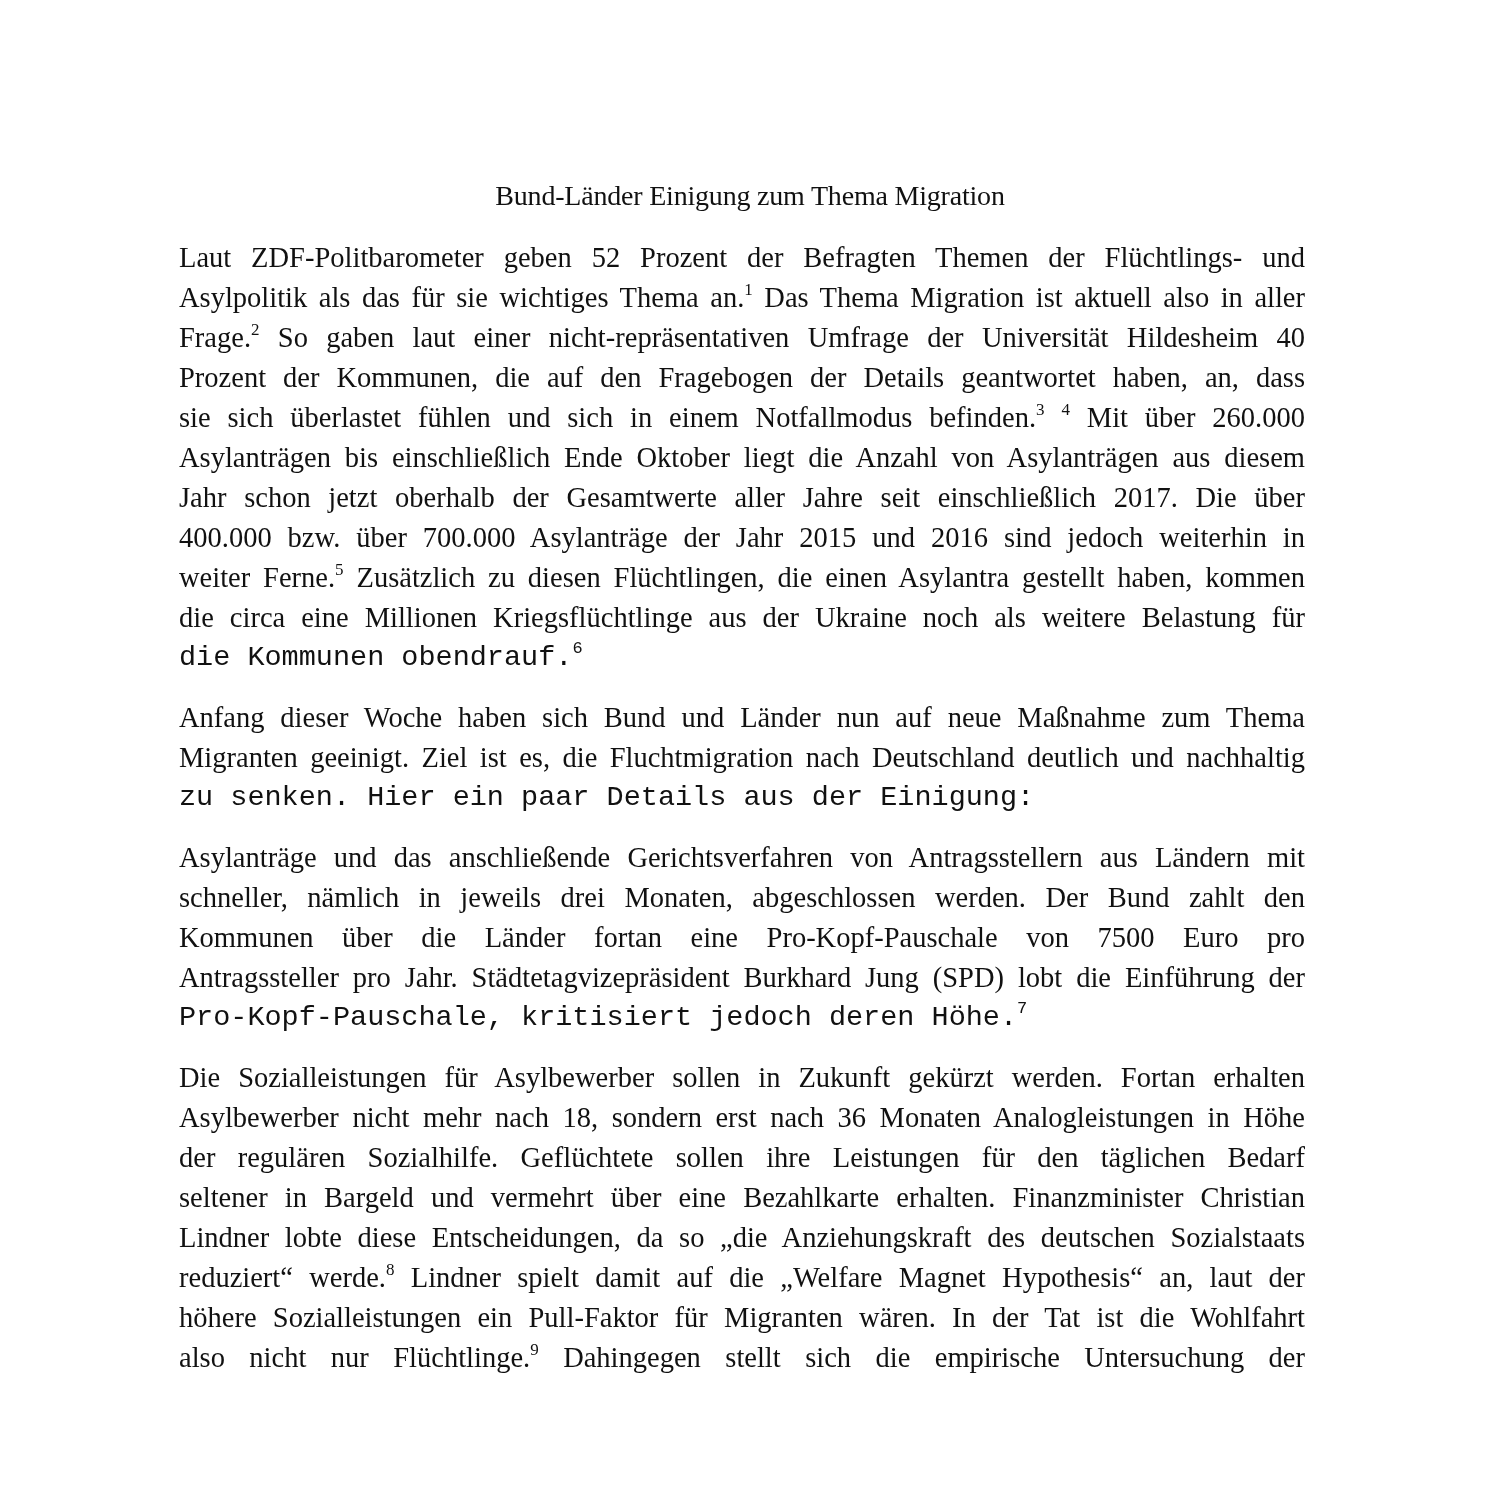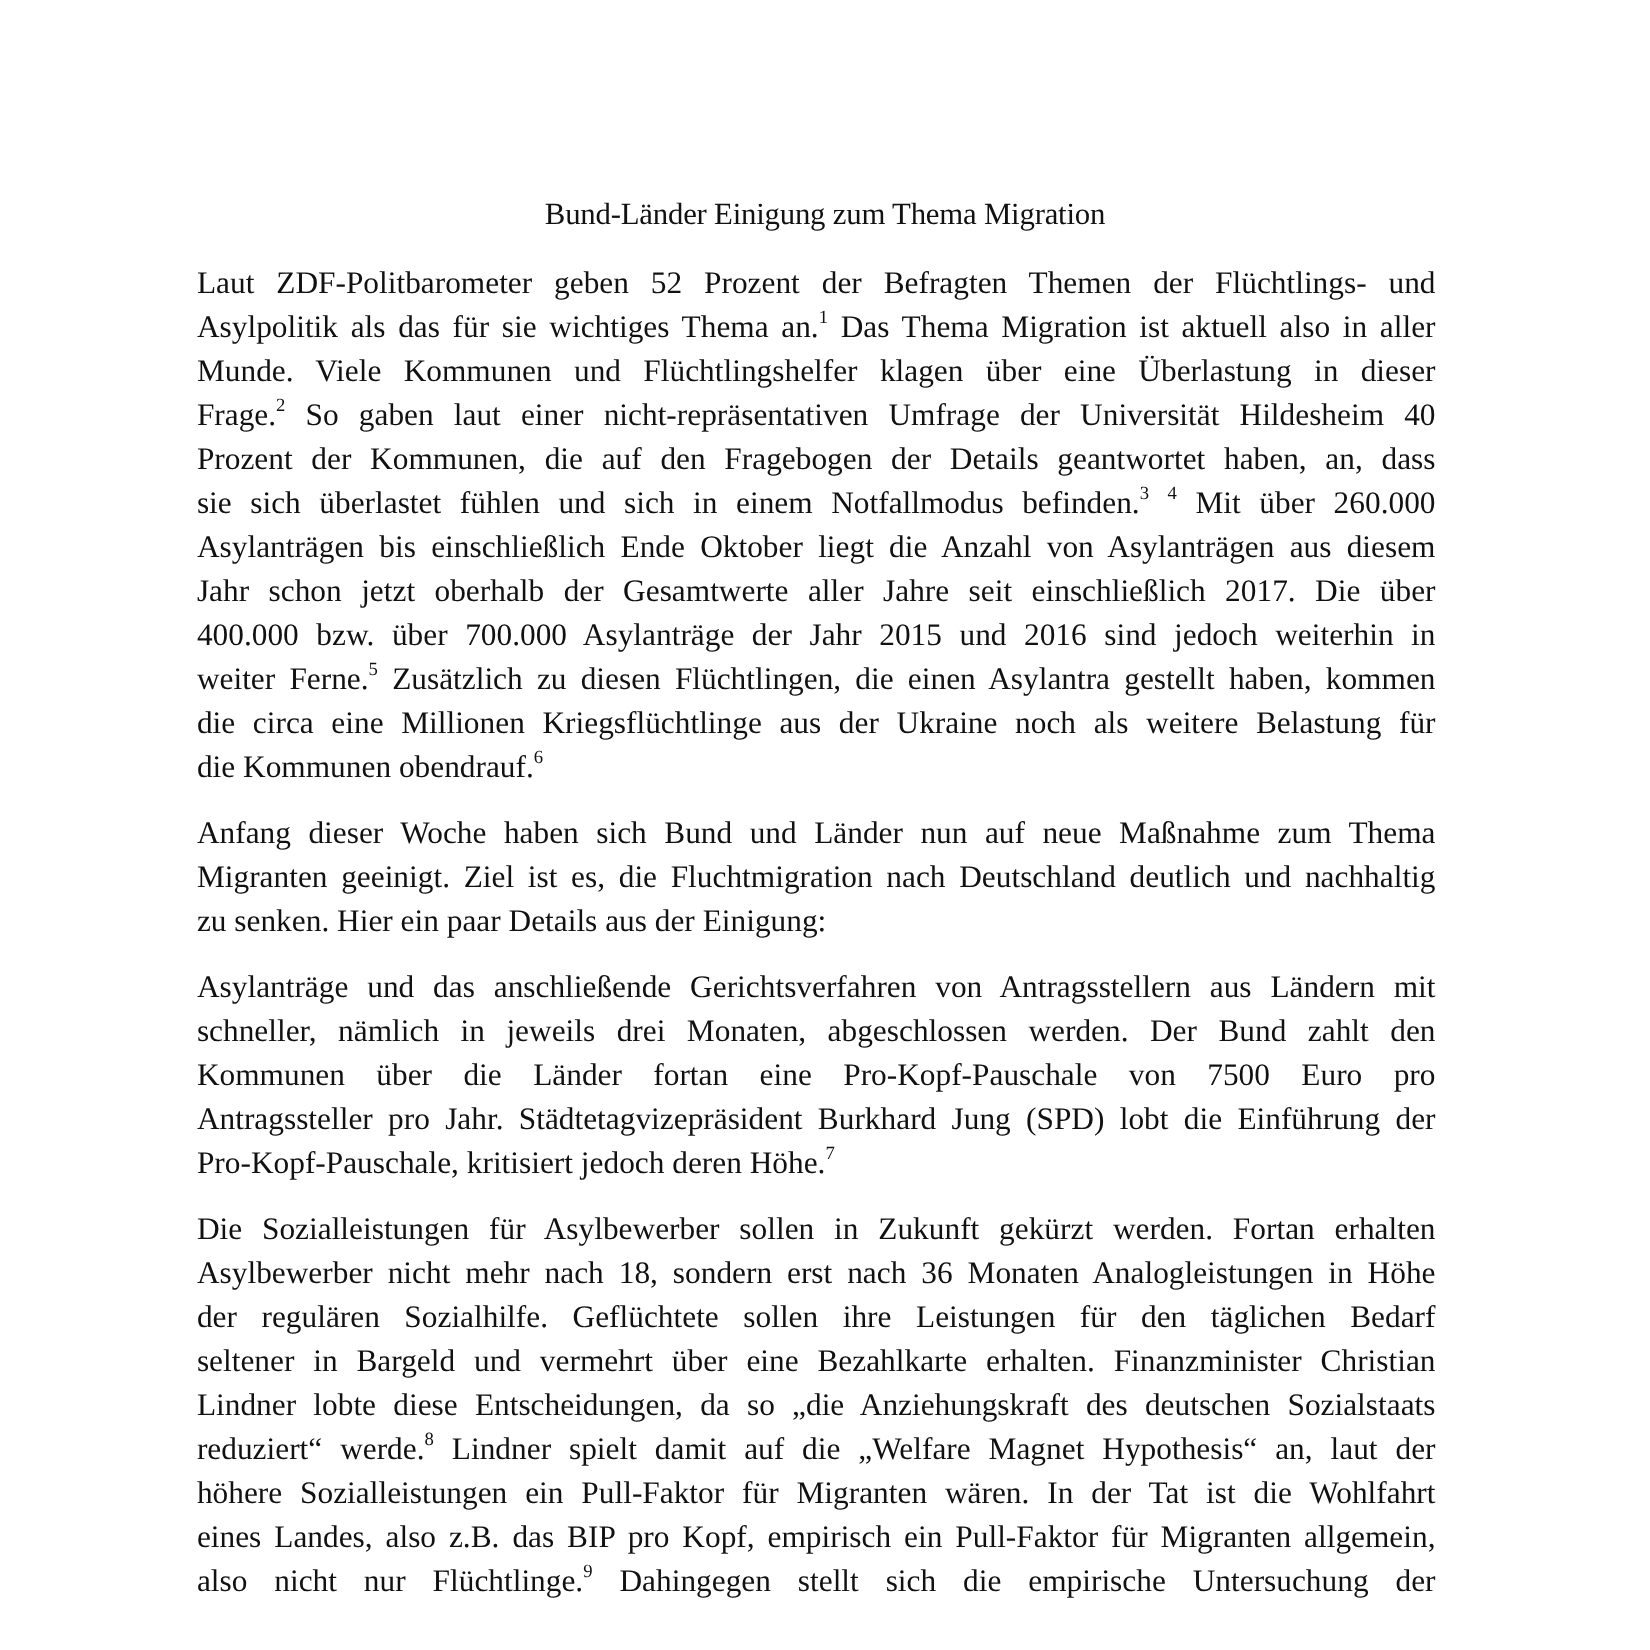--- a/index.html
+++ b/index.html
@@ -46,40 +46,40 @@
       line-height: 40px;
       font-size: 28.5px;
       white-space: nowrap;
       text-align: justify;
       text-align-last: justify;
       overflow: visible;
     }
     .line.last {
       text-align: right;
       text-align-last: left;
+      font-family: Liberation Mono, monospace;
     }
     sup {
       font-size: 17px;
       vertical-align: 0;
       position: relative;
       top: -12px;
       line-height: 0;
     }
   </style>
 </head>
 <body>
 
 <div class="page">
   <div class="title">Bund-Länder Einigung zum Thema Migration</div>
 
   <div class="body-col">
     <div class="para">
         <span class="line">Laut ZDF-Politbarometer geben 52 Prozent der Befragten Themen der Flüchtlings- und</span>
         <span class="line">Asylpolitik als das für sie wichtiges Thema an.<sup>1</sup> Das Thema Migration ist aktuell also in aller</span>
-        <span class="line">Munde. Viele Kommunen und Flüchtlingshelfer klagen über eine Überlastung in dieser</span>
         <span class="line">Frage.<sup>2</sup> So gaben laut einer nicht-repräsentativen Umfrage der Universität Hildesheim 40</span>
         <span class="line">Prozent der Kommunen, die auf den Fragebogen der Details geantwortet haben, an, dass</span>
         <span class="line">sie sich überlastet fühlen und sich in einem Notfallmodus befinden.<sup>3</sup> <sup>4</sup> Mit über 260.000</span>
         <span class="line">Asylanträgen bis einschließlich Ende Oktober liegt die Anzahl von Asylanträgen aus diesem</span>
         <span class="line">Jahr schon jetzt oberhalb der Gesamtwerte aller Jahre seit einschließlich 2017. Die über</span>
         <span class="line">400.000 bzw. über 700.000 Asylanträge der Jahr 2015 und 2016 sind jedoch weiterhin in</span>
         <span class="line">weiter Ferne.<sup>5</sup> Zusätzlich zu diesen Flüchtlingen, die einen Asylantra gestellt haben, kommen</span>
         <span class="line">die circa eine Millionen Kriegsflüchtlinge aus der Ukraine noch als weitere Belastung für</span>
         <span class="line last">die Kommunen obendrauf.<sup>6</sup></span>
       </div>
@@ -96,17 +96,16 @@
         <span class="line last">Pro-Kopf-Pauschale, kritisiert jedoch deren Höhe.<sup>7</sup></span>
       </div>
     <div class="para">
         <span class="line">Die Sozialleistungen für Asylbewerber sollen in Zukunft gekürzt werden. Fortan erhalten</span>
         <span class="line">Asylbewerber nicht mehr nach 18, sondern erst nach 36 Monaten Analogleistungen in Höhe</span>
         <span class="line">der regulären Sozialhilfe. Geflüchtete sollen ihre Leistungen für den täglichen Bedarf</span>
         <span class="line">seltener in Bargeld und vermehrt über eine Bezahlkarte erhalten. Finanzminister Christian</span>
         <span class="line">Lindner lobte diese Entscheidungen, da so „die Anziehungskraft des deutschen Sozialstaats</span>
         <span class="line">reduziert“ werde.<sup>8</sup> Lindner spielt damit auf die „Welfare Magnet Hypothesis“ an, laut der</span>
         <span class="line">höhere Sozialleistungen ein Pull-Faktor für Migranten wären. In der Tat ist die Wohlfahrt</span>
-        <span class="line">eines Landes, also z.B. das BIP pro Kopf, empirisch ein Pull-Faktor für Migranten allgemein,</span>
         <span class="line">also nicht nur Flüchtlinge.<sup>9</sup> Dahingegen stellt sich die empirische Untersuchung der</span>
       </div>
   </div>
 </div>
 
 </body></html>

